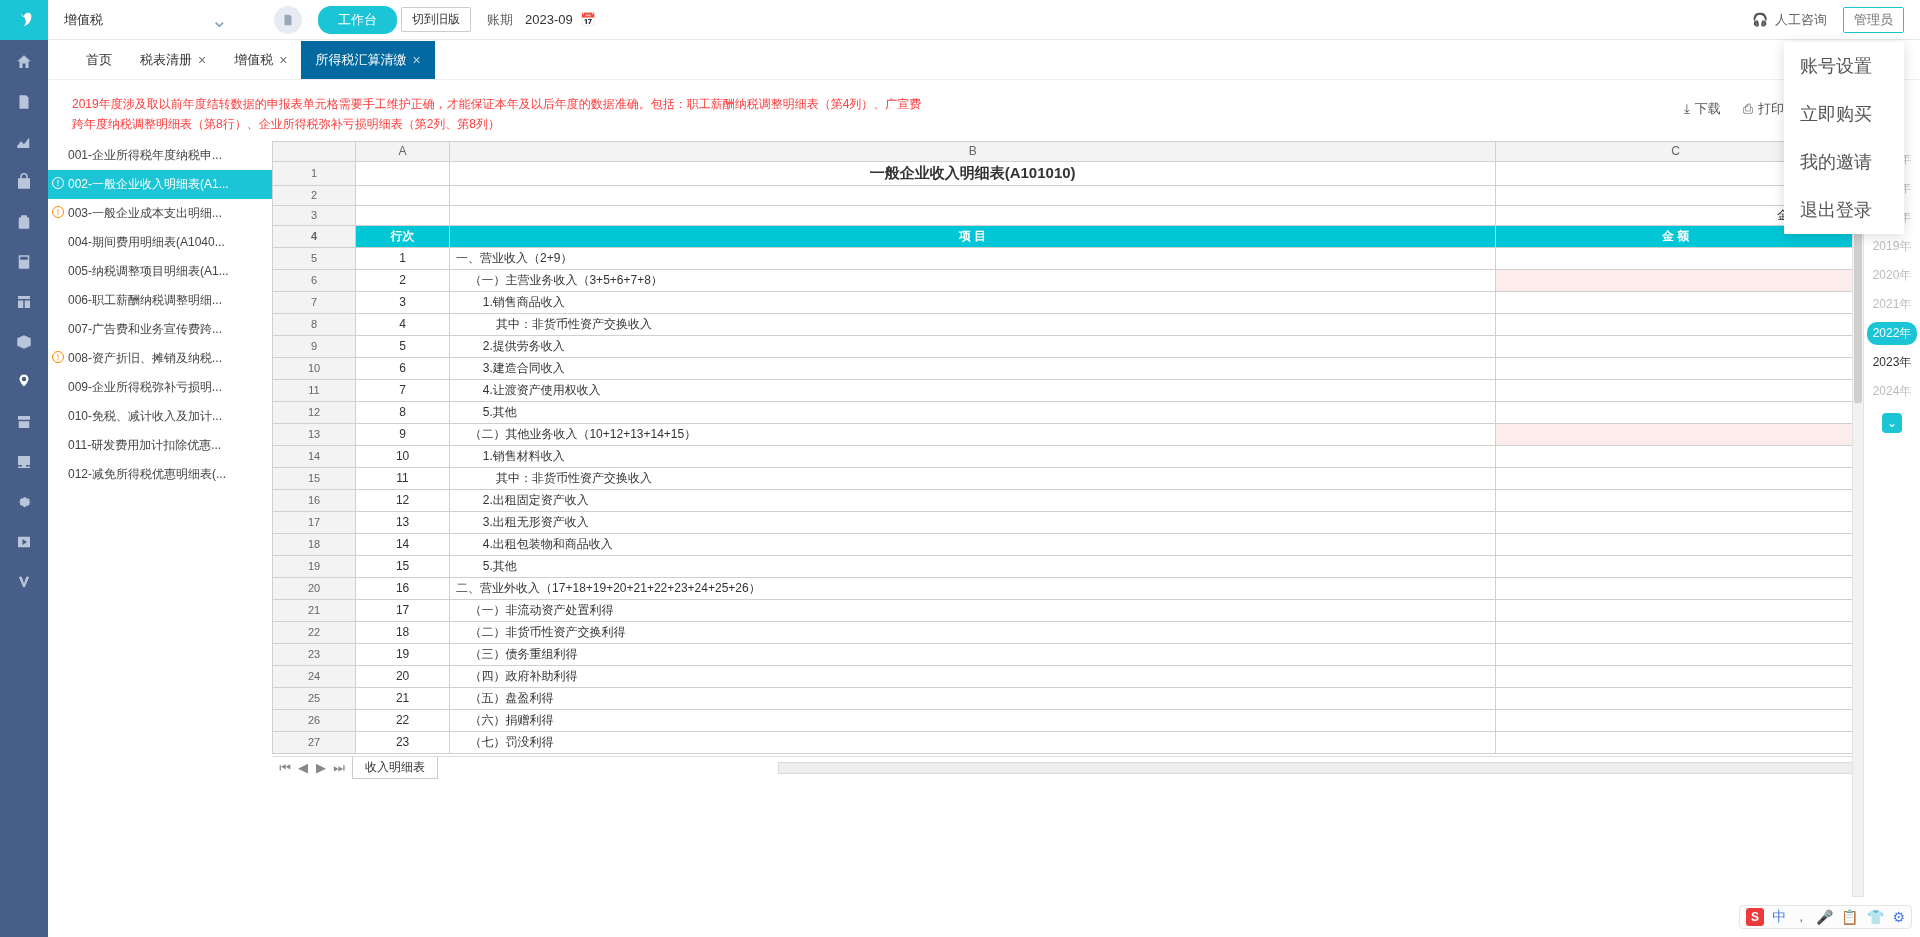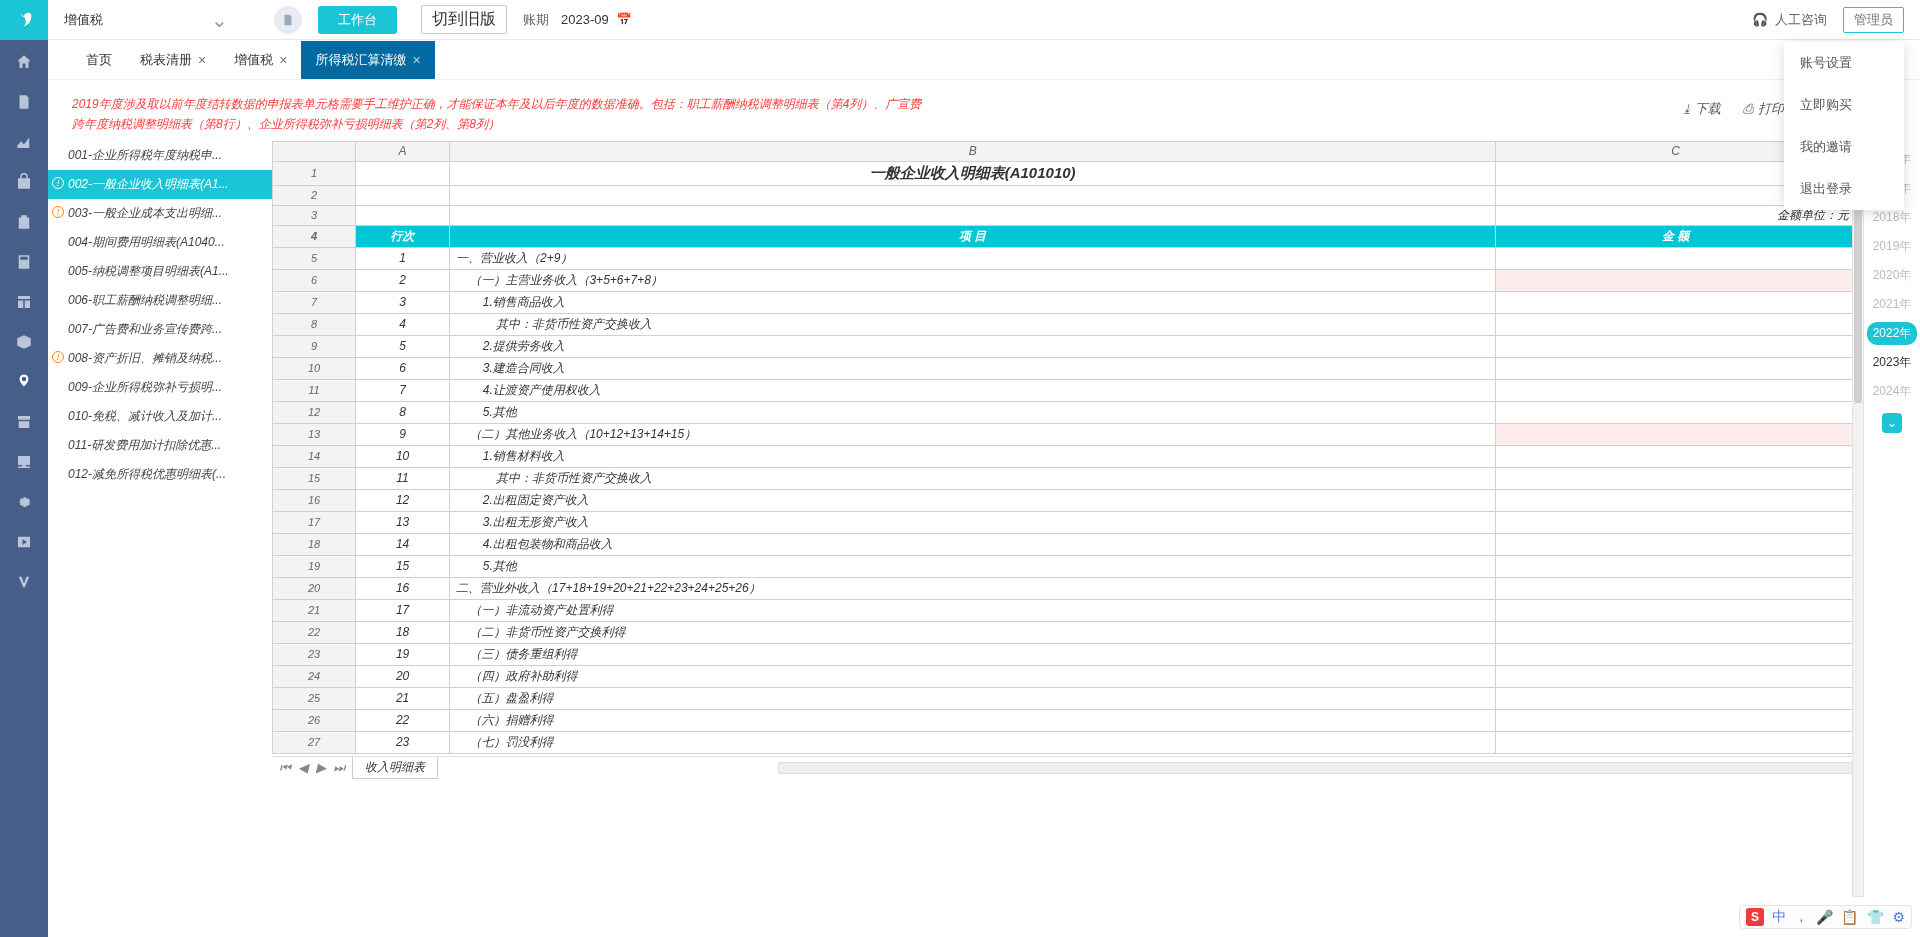--- a/index.html
+++ b/index.html
@@ -11,37 +11,37 @@
 .sidebar .logo svg { width: 22px; height: 22px; fill: #fff; }
 .sidebar .nav-item { width: 48px; height: 36px; display: flex; align-items: center; justify-content: center; cursor: pointer; margin-top: 4px; }
 .sidebar .nav-item svg { width: 18px; height: 18px; fill: #b8c5da; }
 .sidebar .nav-item.active svg { fill: #fff; }
 
 
 .header { position: absolute; left: 48px; top: 0; right: 0; height: 40px; background: #fff; border-bottom: 1px solid #e8e8e8; display: flex; align-items: center; padding: 0 16px; }
 .header .dropdown { display: flex; align-items: center; gap: 8px; cursor: pointer; min-width: 180px; }
 .header .dropdown .chev { color: #8aa0ba; font-size: 20px; margin-left: 100px; }
 .header .icon-btn { width: 28px; height: 28px; border-radius: 14px; background: #e8ecf2; display: flex; align-items: center; justify-content: center; margin-left: 30px; }
-.header .workbench { background: #1cc5d6; color: #fff; padding: 5px 20px; border-radius: 3px; margin-left: 16px; cursor: pointer; font-size: 13px; }
-.header .switch-old { border: 1px solid #ccc; padding: 3px 10px; margin-left: 24px; cursor: pointer; font-size: 16px; border-radius: 2px; }
+.header .workbench { background: #1cc5d6; color: #fff; padding: 5px 20px; border-radius: 13px; margin-left: 16px; cursor: pointer; font-size: 13px; }
+.header .switch-old { border: 1px solid #ccc; padding: 3px 10px; margin-left: 4px; cursor: pointer; font-size: 12px; border-radius: 2px; }
 .header .period-label { margin-left: 16px; color: #666; }
 .header .period-val { margin-left: 12px; color: #333; }
 .header .cal-icon { margin-left: 8px; color: #1cc5d6; }
 .header .spacer { flex: 1; }
 .header .consult { display: flex; align-items: center; gap: 6px; color: #666; cursor: pointer; margin-right: 16px; }
 .header .admin { border: 1px solid #1cc5d6; color: #737373; padding: 3px 10px; cursor: pointer; border-radius: 2px; }
 
 
 .tabs { position: absolute; left: 48px; top: 40px; right: 0; height: 40px; display: flex; align-items: center; padding: 0 24px; border-bottom: 1px solid #eee; }
 .tabs .tab { padding: 10px 14px; cursor: pointer; font-size: 13px; display: flex; align-items: center; gap: 6px; text-align: center; }
 .tabs .tab.active { background: #0369a1; color: #fff; }
 .tabs .tab .close { font-size: 14px; opacity: .7; }
 
 
-.main { position: absolute; left: 48px; top: 80px; right: 0; bottom: 0; display: flex; flex-direction: column; font-style: italic; }
+.main { position: absolute; left: 48px; top: 80px; right: 0; bottom: 0; display: flex; flex-direction: column; }
 .warning { color: #ff3b3b; padding: 14px 24px 6px 24px; font-size: 12px; line-height: 1.7; }
 .toolbar { display: flex; align-items: center; padding: 0 24px 8px 24px; gap: 22px; justify-content: flex-end; }
 .toolbar .tool { display: flex; align-items: center; gap: 5px; cursor: pointer; color: #555; font-size: 13px; }
 
 .content { flex: 1; display: flex; overflow: hidden; padding: 0 0 0 0; }
 
 
 .forms-list { width: 224px; padding-left: 0; overflow: hidden; }
 .forms-list .form-item { padding: 6px 8px 6px 20px; font-size: 12px; cursor: pointer; position: relative; color: #444; white-space: nowrap; overflow: hidden; text-overflow: ellipsis; }
 .forms-list .form-item.selected { background: #1cc5d6; color: #fff; }
@@ -70,21 +70,21 @@
 
 
 .year-rail { position: absolute; right: 0; top: 148px; width: 56px; display: flex; flex-direction: column; align-items: center; gap: 6px; }
 .year-rail .year { font-size: 12px; color: #bbb; padding: 3px 6px; cursor: pointer; }
 .year-rail .year.cur { color: #333; }
 .year-rail .year.sel { background: #1cc5d6; color: #fff; border-radius: 10px; }
 .year-rail .collapse { width: 20px; height: 20px; background: #1cc5d6; border-radius: 4px; display:flex; align-items:center; justify-content:center; color:#fff; font-size:12px; margin-top:4px; cursor:pointer;}
 
 
 .admin-menu { position: absolute; right: 16px; top: 42px; width: 120px; background: #fff; box-shadow: 0 2px 12px rgba(0,0,0,.15); z-index: 100; }
-.admin-menu .item { padding: 12px 16px; font-size: 13px; cursor: pointer; color: #555; }
+.admin-menu .item { padding: 12px 16px; font-size: 18px; cursor: pointer; color: #555; }
 
 
 .ime { position: absolute; right: 8px; bottom: 8px; display: flex; align-items: center; gap: 8px; background: #fcfcfc; border: 1px solid #e5e5e5; padding: 2px 6px; border-radius: 4px; font-size: 13px; }
 .ime .s { width: 18px; height: 18px; background: #ee3a3a; color: #fff; border-radius: 3px; display:flex;align-items:center;justify-content:center; font-weight:bold; font-size:12px;}
 .ime span.glyph { color: #4b7bdc; font-size: 14px; }
 
 
 .vscroll { position:absolute; right: 56px; top: 180px; bottom: 40px; width: 12px; background:#f2f2f2; border:1px solid #e3e3e3;}
 .vscroll .thumb { position:absolute; left:1px; right:1px; top:2px; height:220px; background:#cfcfcf; border-radius:2px;}
 </style>

